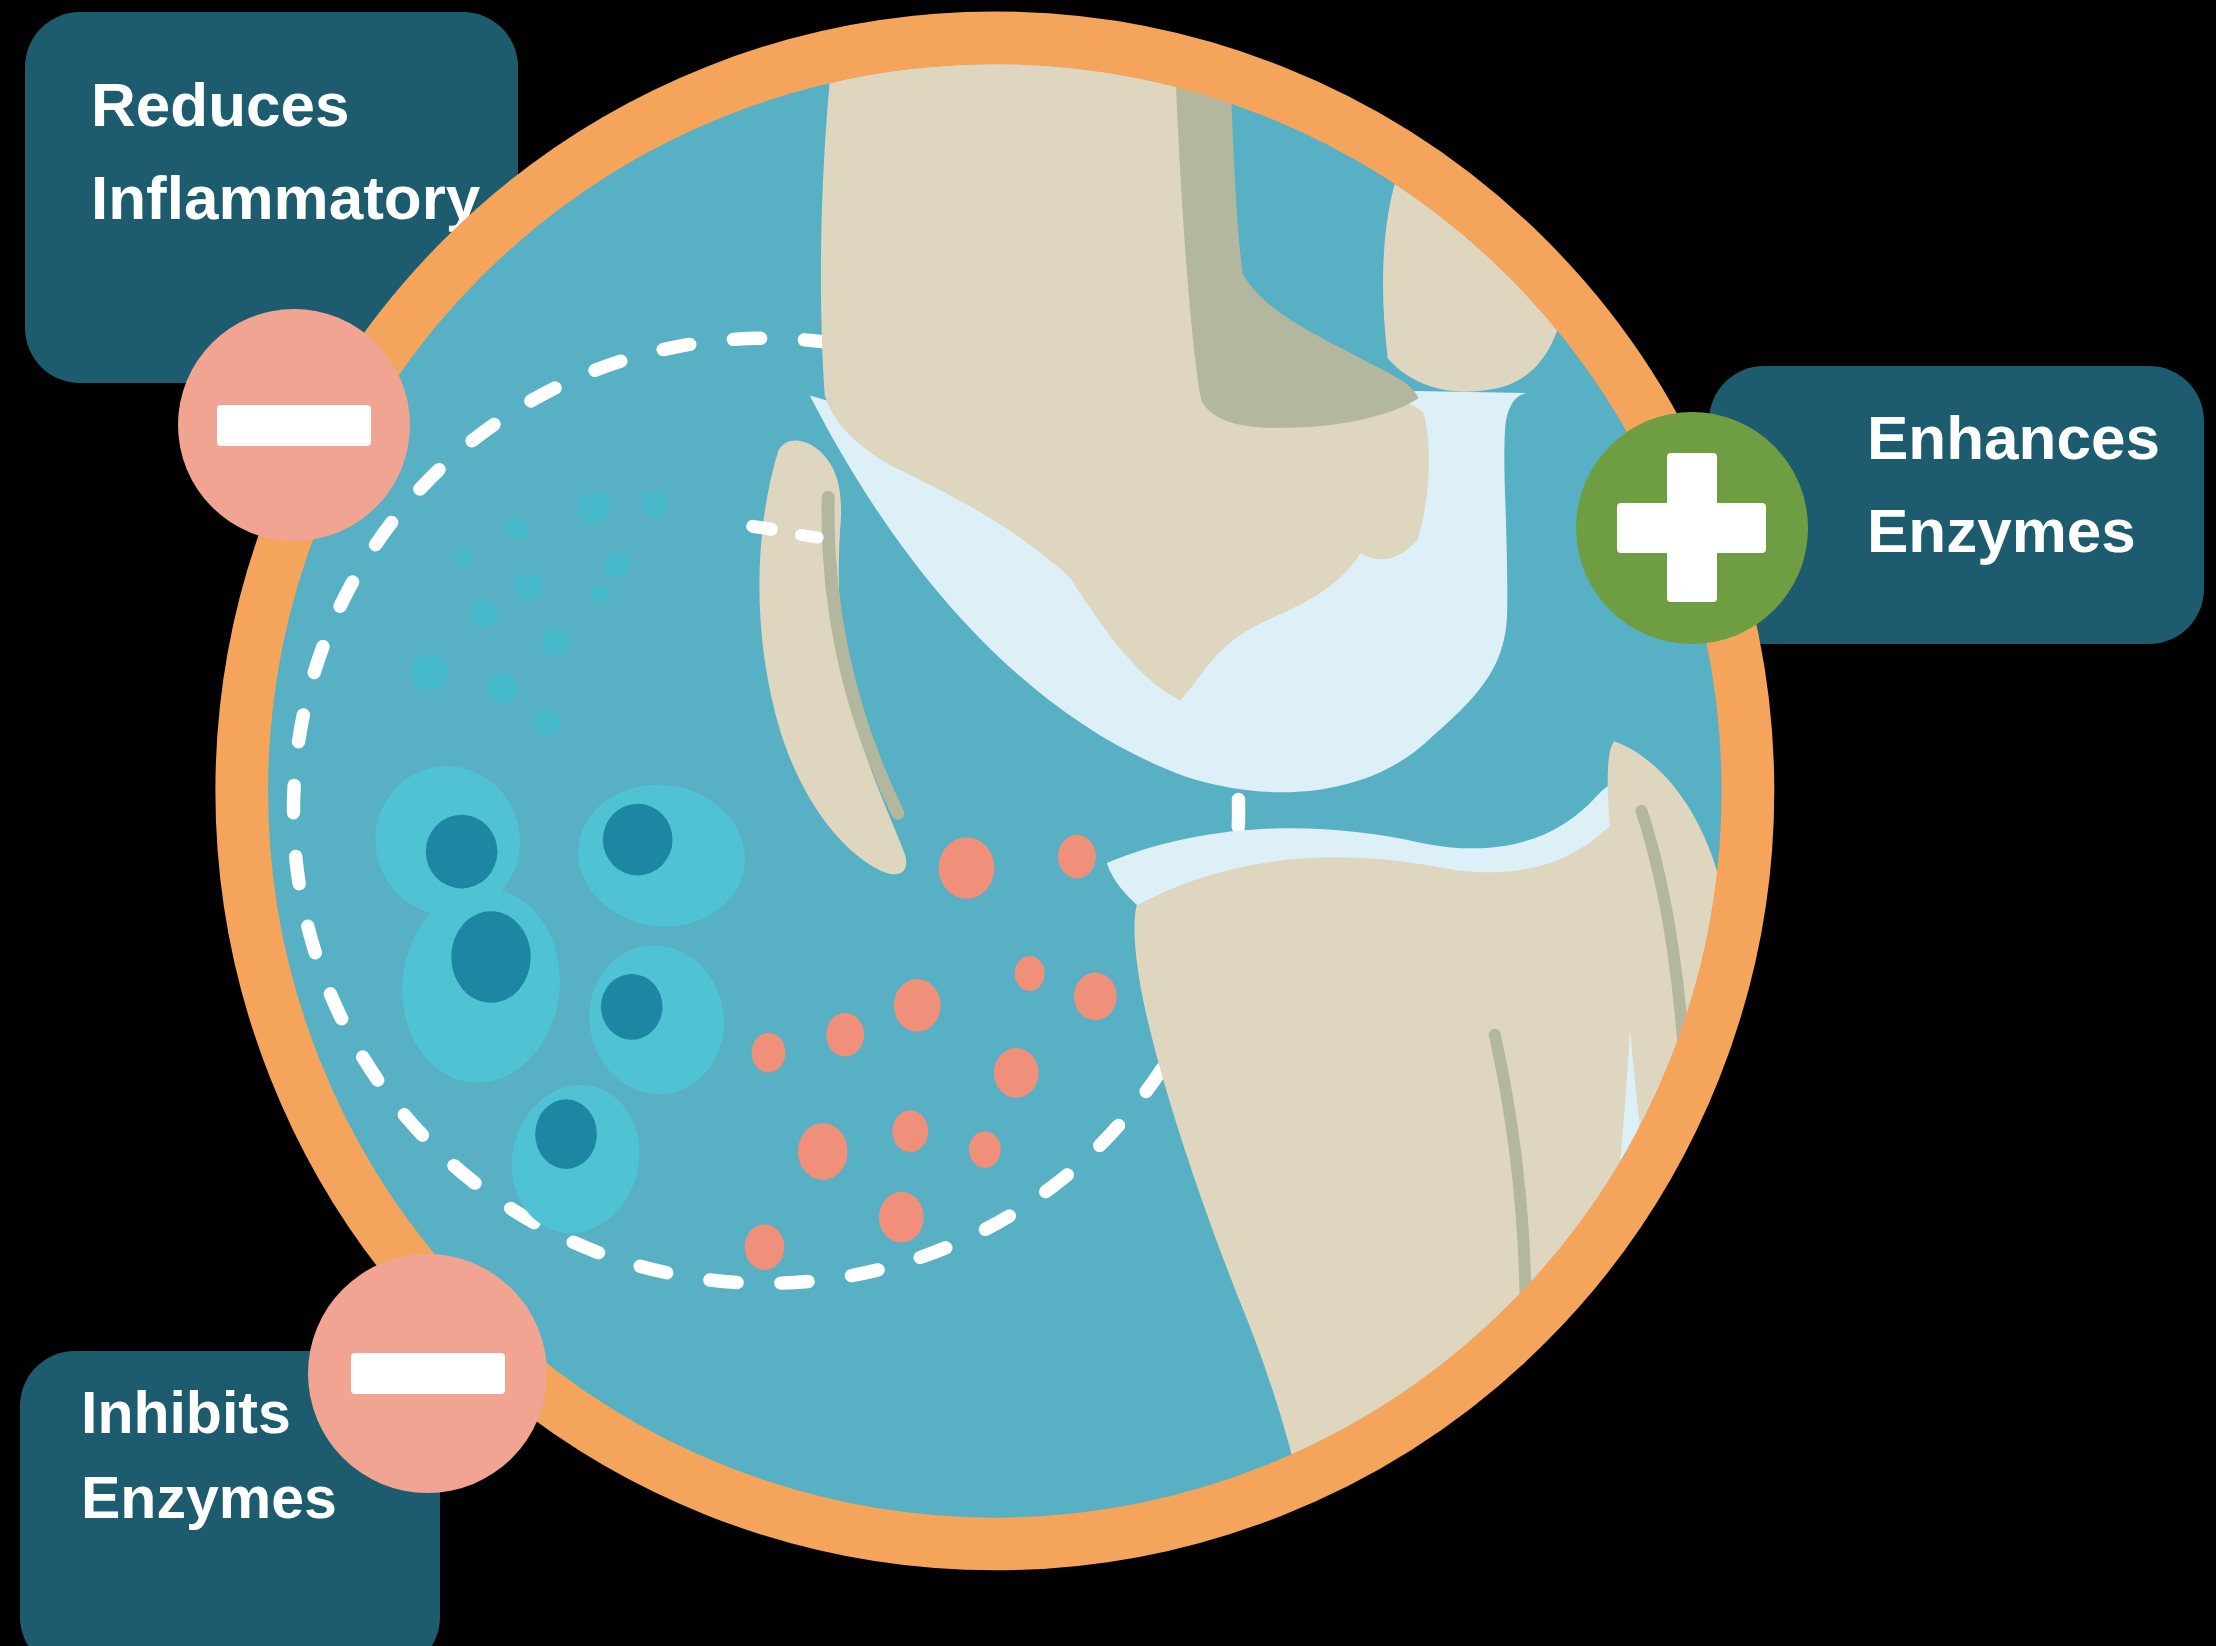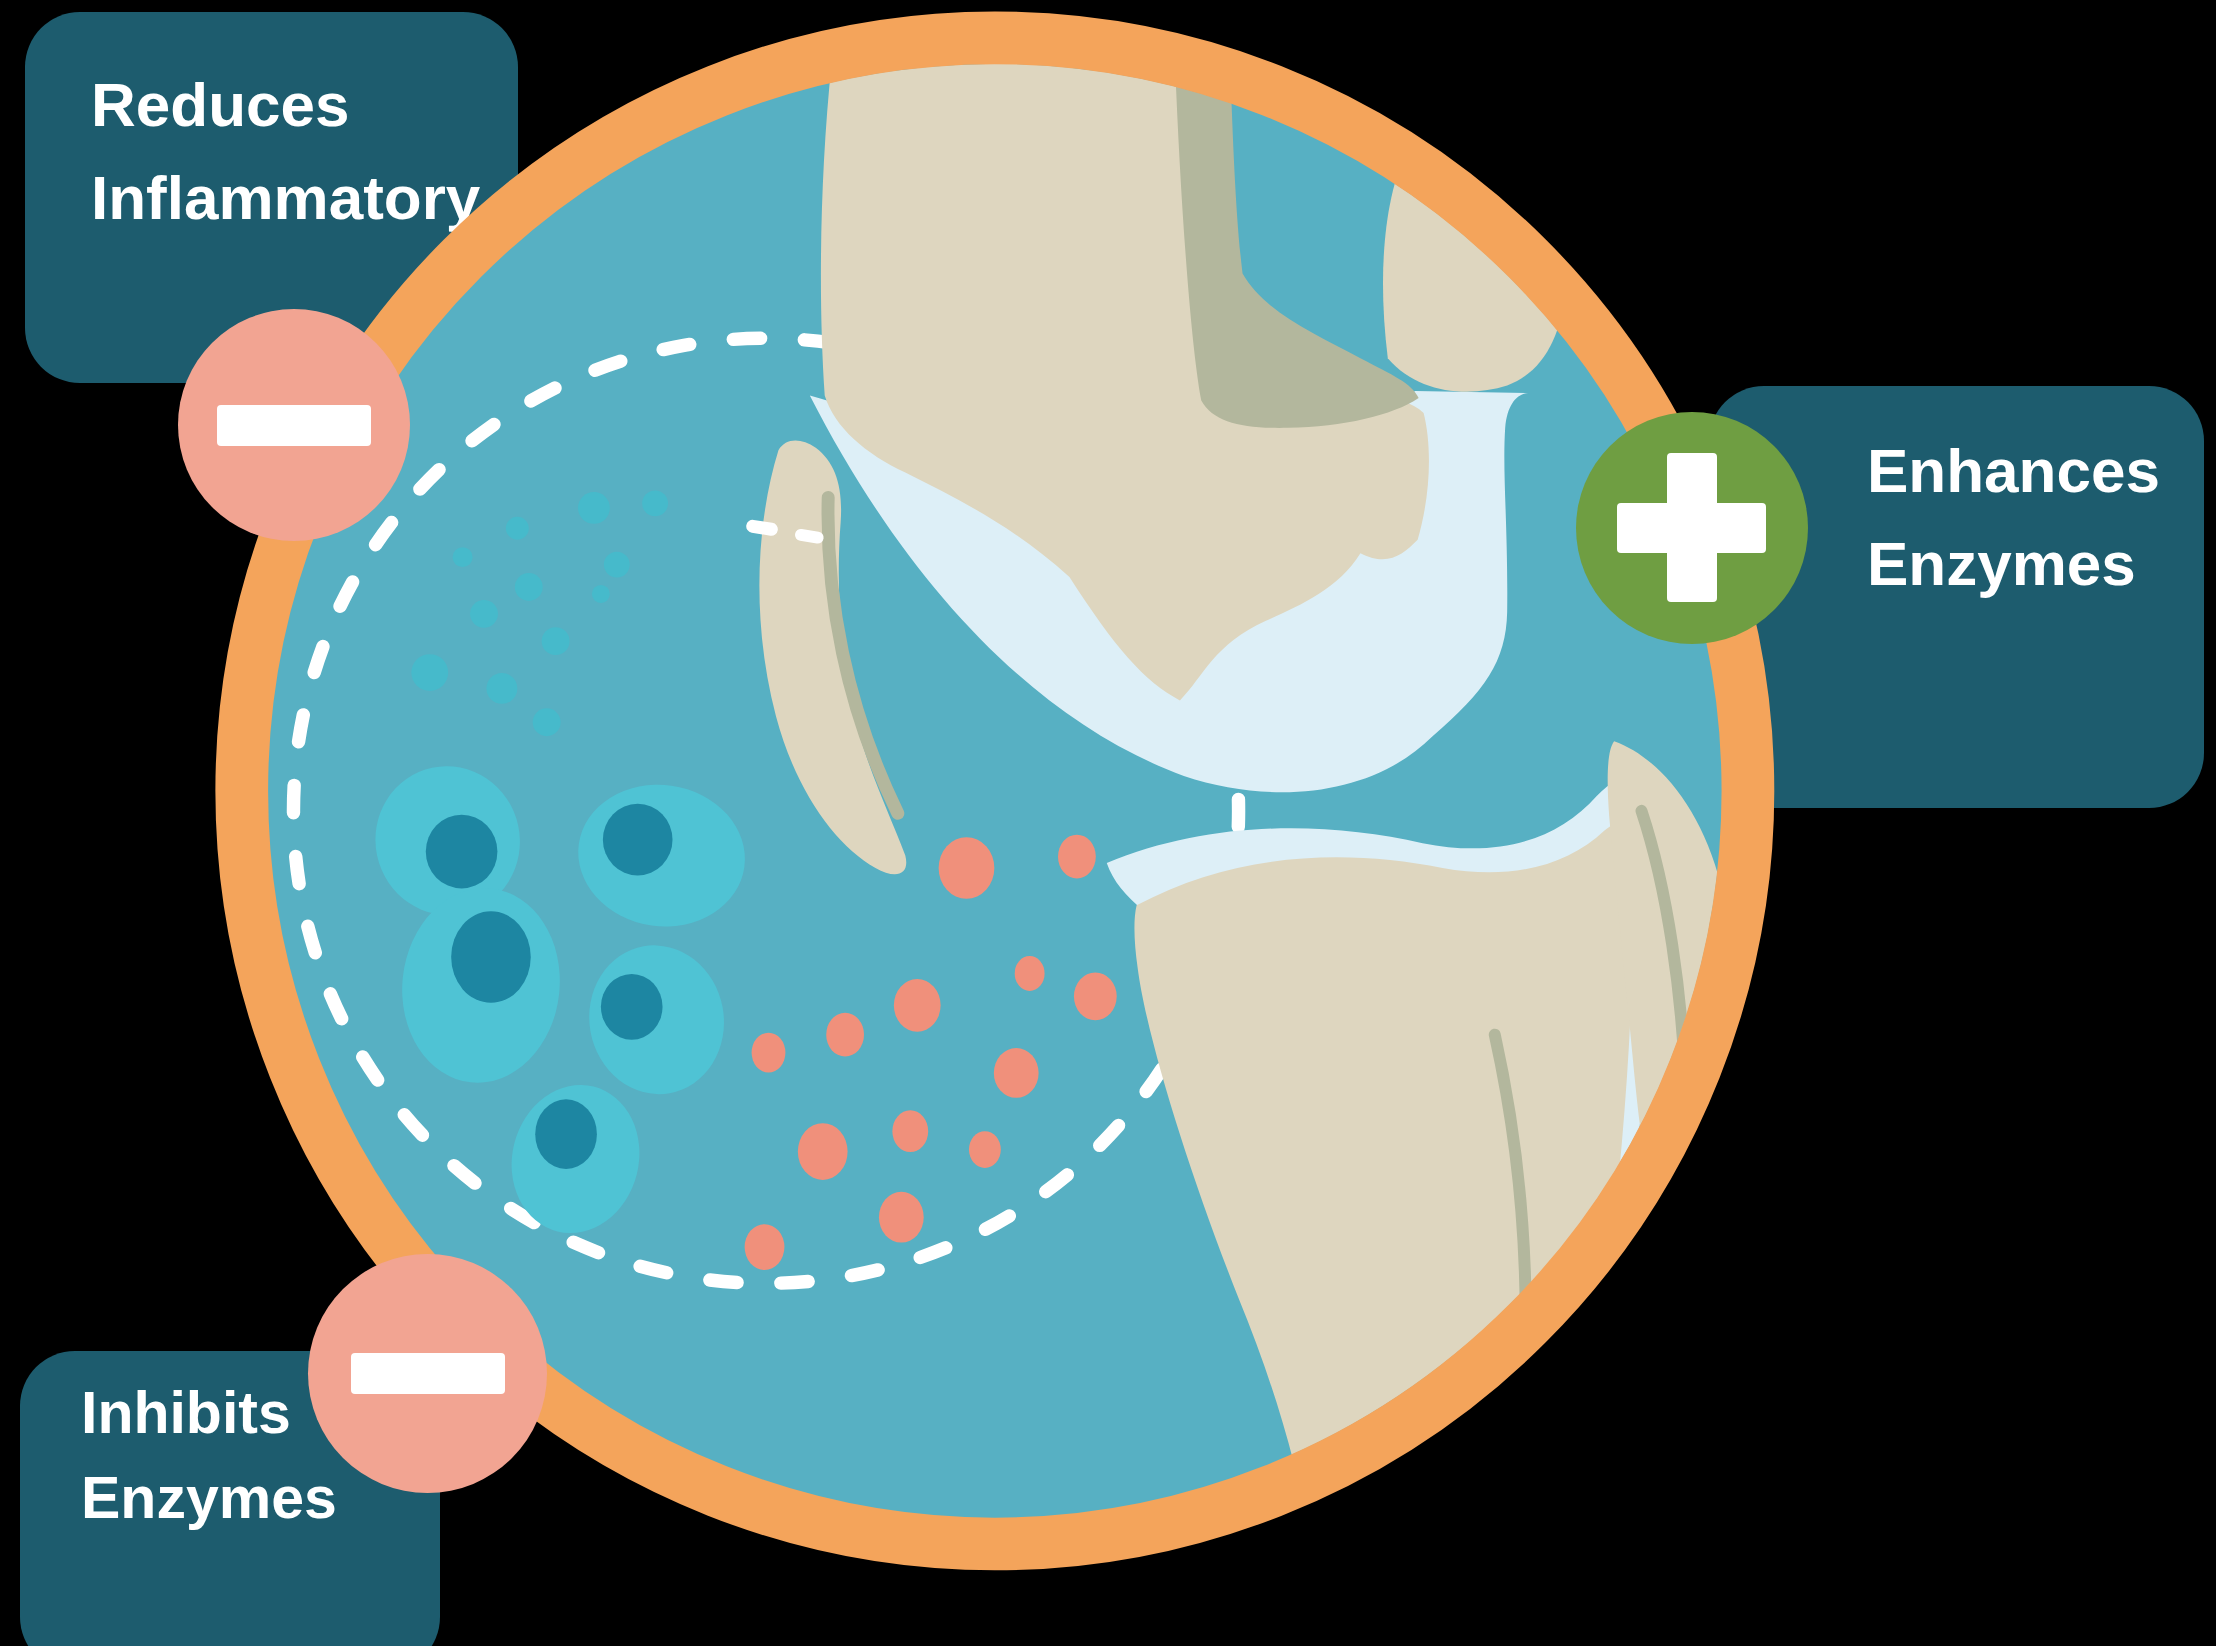--- a/index.html
+++ b/index.html
@@ -3,22 +3,22 @@
 <meta charset="utf-8">
 <style>
   html,body{margin:0;padding:0;background:#000;}
   body{width:2216px;height:1646px;position:relative;overflow:hidden;
        font-family:"Liberation Sans", sans-serif;}
   .label-box{position:absolute;background:#1d5c6e;border-radius:55px;
              color:#ffffff;font-weight:bold;box-sizing:border-box;z-index:1;}
   .label-box .line{display:block;}
   #box-reduces{left:25px;top:12.4px;width:493px;height:371px;
                padding:46px 20px 0 66px;font-size:62px;line-height:93px;}
-  #box-enhances{left:1709px;top:386px;width:495px;height:422px;
-                padding:38px 15px 0 158px;font-size:62px;line-height:93px;}
+  #box-enhances{left:1709px;top:366px;width:495px;height:278px;
+                padding:25px 15px 0 158px;font-size:62px;line-height:93px;}
   #box-inhibits{left:20px;top:1351px;width:420px;height:321px;
                 padding:20px 15px 0 61px;font-size:59px;line-height:85px;}
   #scene-svg{position:absolute;left:0;top:0;z-index:2;}
   .badge{position:absolute;border-radius:50%;z-index:3;}
   #badge-reduces{left:178px;top:309px;width:232px;height:232px;background:#f2a492;}
   #badge-inhibits{left:308px;top:1254px;width:239px;height:239px;background:#f2a492;}
   #badge-enhances{left:1576px;top:412px;width:232px;height:232px;background:#6f9e42;}
   .bar{position:absolute;background:#ffffff;border-radius:4px;}
   .bar-h{width:154px;height:41px;left:50%;top:50%;margin-left:-77px;margin-top:-20.4px;}
   .bar-v{width:50px;height:149px;left:50%;top:50%;margin-left:-25px;margin-top:-75px;}

